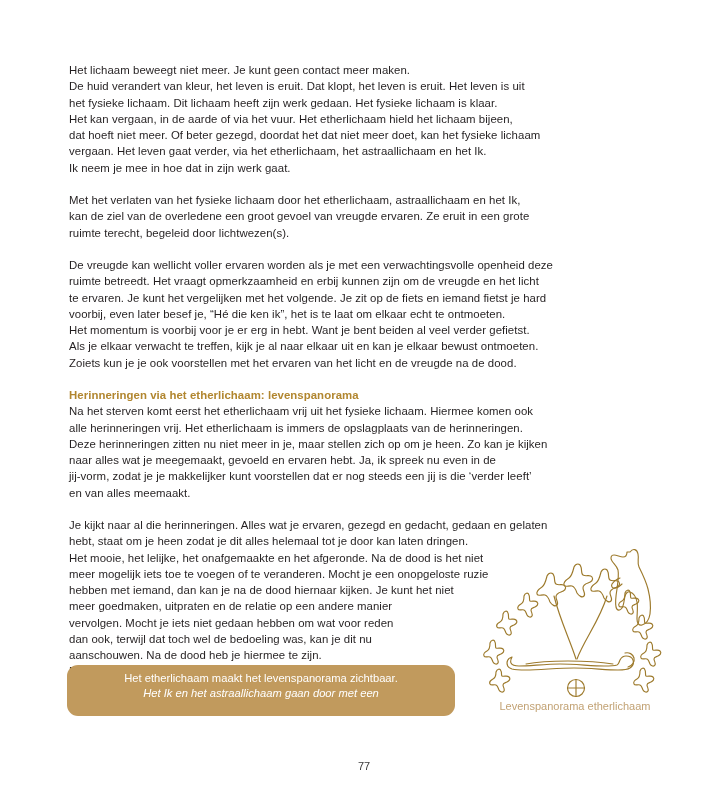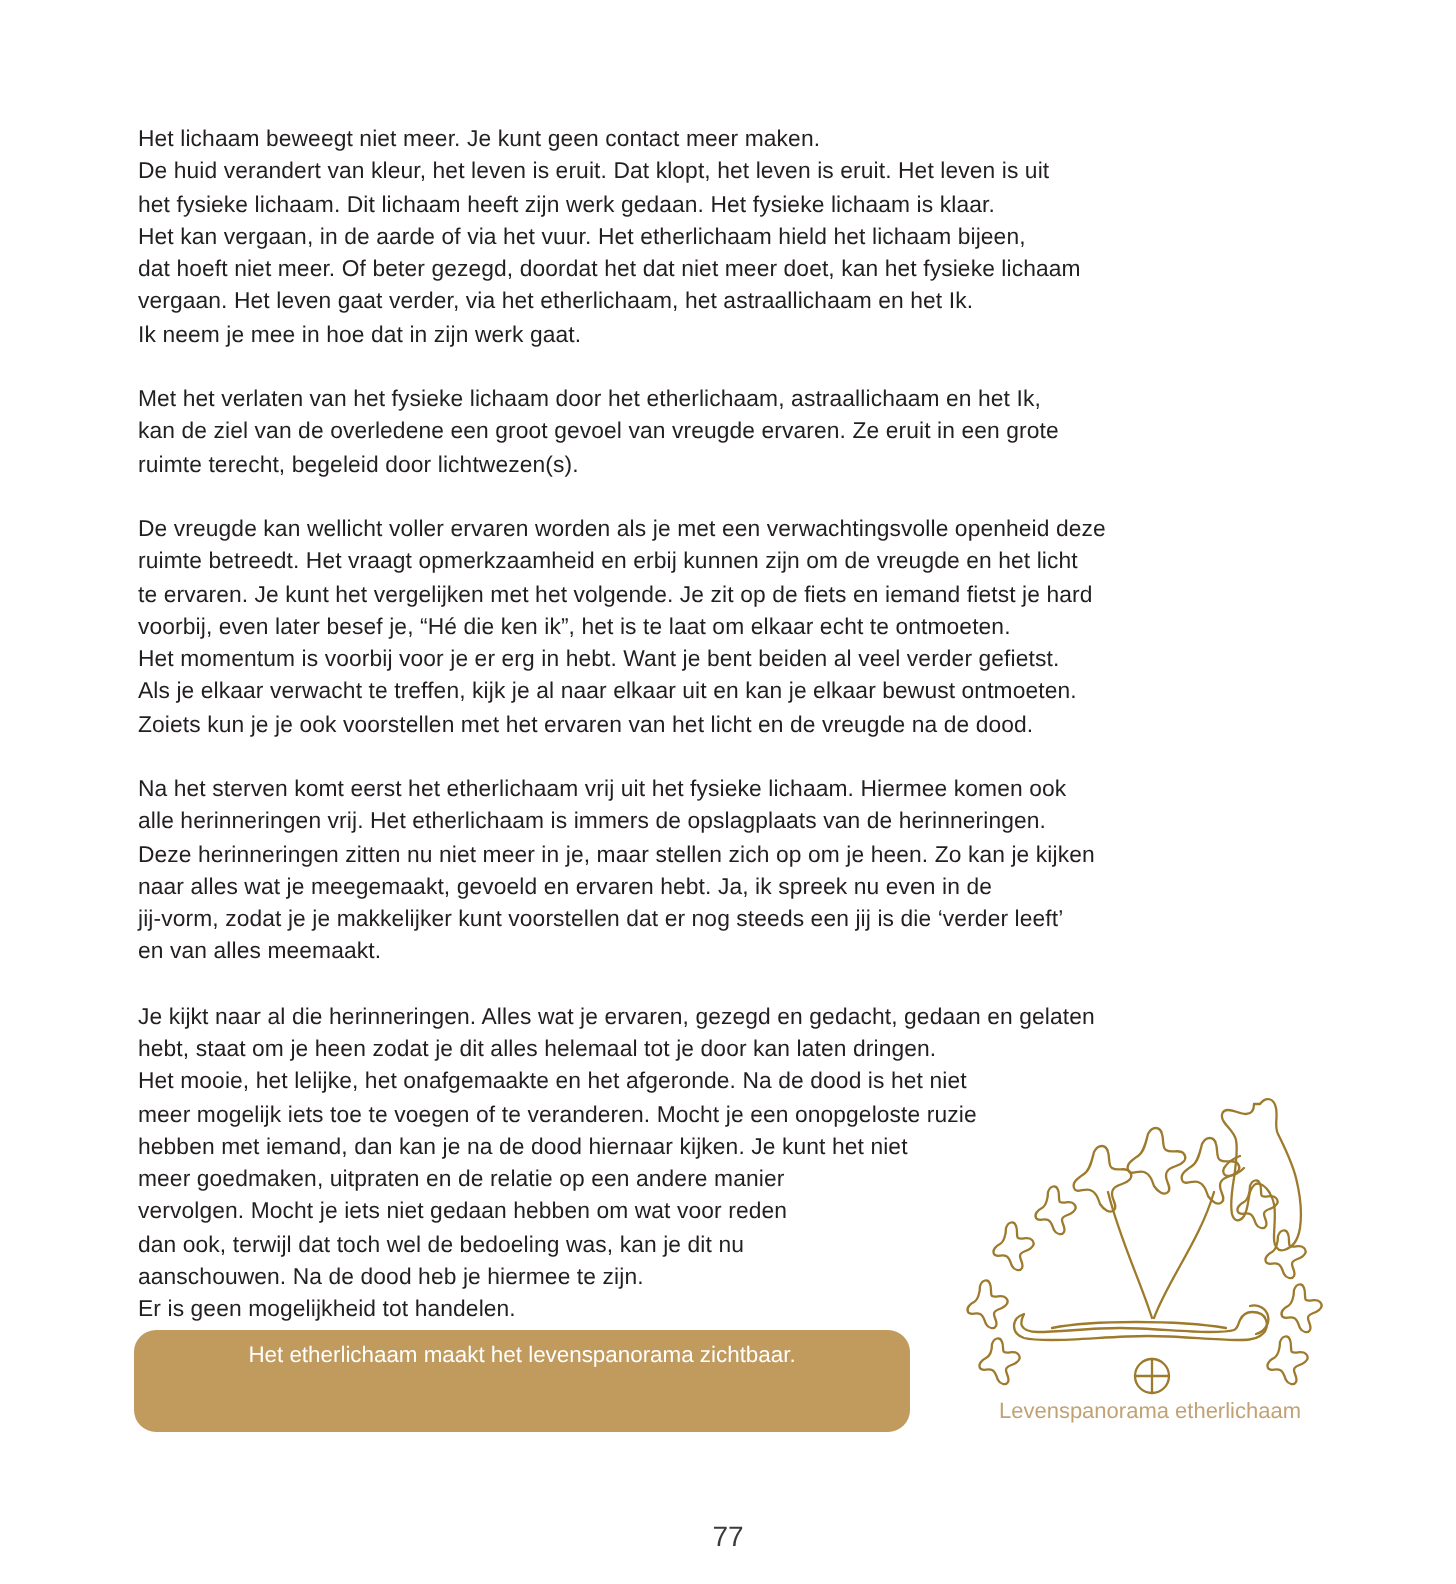--- a/index.html
+++ b/index.html
@@ -99,21 +99,21 @@
     line-height: 14px;
   }
 
   
   .page-number {
     position: absolute;
     left: 0;
     top: 760px;
     width: 728px;
     text-align: center;
-    font-size: 14px;
+    font-size: 11px;
     color: #3b3b3b;
   }
 </style>
 </head>
 <body>
 
 <div class="page">
 
   <div class="content">
 
@@ -133,20 +133,21 @@
 
     <p class="body">De vreugde kan wellicht voller ervaren worden als je met een verwachtingsvolle openheid deze
 ruimte betreedt. Het vraagt opmerkzaamheid en erbij kunnen zijn om de vreugde en het licht
 te ervaren. Je kunt het vergelijken met het volgende. Je zit op de fiets en iemand fietst je hard
 voorbij, even later besef je, “Hé die ken ik”, het is te laat om elkaar echt te ontmoeten.
 Het momentum is voorbij voor je er erg in hebt. Want je bent beiden al veel verder gefietst.
 Als je elkaar verwacht te treffen, kijk je al naar elkaar uit en kan je elkaar bewust ontmoeten.
 Zoiets kun je je ook voorstellen met het ervaren van het licht en de vreugde na de dood.</p>
     <div class="gap"></div>
 
+    <div class="heading">Herinneringen via het etherlichaam: levenspanorama</div>
     <p class="body">Na het sterven komt eerst het etherlichaam vrij uit het fysieke lichaam. Hiermee komen ook
 alle herinneringen vrij. Het etherlichaam is immers de opslagplaats van de herinneringen.
 Deze herinneringen zitten nu niet meer in je, maar stellen zich op om je heen. Zo kan je kijken
 naar alles wat je meegemaakt, gevoeld en ervaren hebt. Ja, ik spreek nu even in de
 jij-vorm, zodat je je makkelijker kunt voorstellen dat er nog steeds een jij is die ‘verder leeft’
 en van alles meemaakt.</p>
     <div class="gap"></div>
 
     <p class="body">Je kijkt naar al die herinneringen. Alles wat je ervaren, gezegd en gedacht, gedaan en gelaten
 hebt, staat om je heen zodat je dit alles helemaal tot je door kan laten dringen.
@@ -238,17 +239,18 @@
         <path d="M97.5 148 H114.5"></path>
         <path d="M106 139.5 V156.5"></path>
       </g>
     </svg>
   </div>
 
   <div class="figure-caption">Levenspanorama etherlichaam</div>
 
   <div class="callout">
     <span class="callout-line">Het etherlichaam maakt het levenspanorama zichtbaar.</span>
+    <span class="callout-line ital">Het Ik en het astraallichaam gaan door met een</span>
   </div>
 
   <div class="page-number">77</div>
 
 </div>
 
 </body></html>

